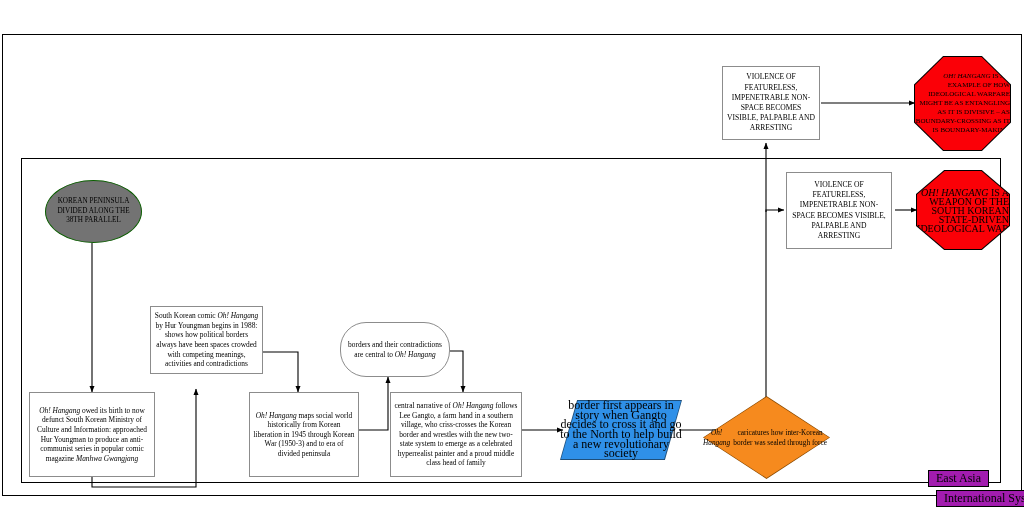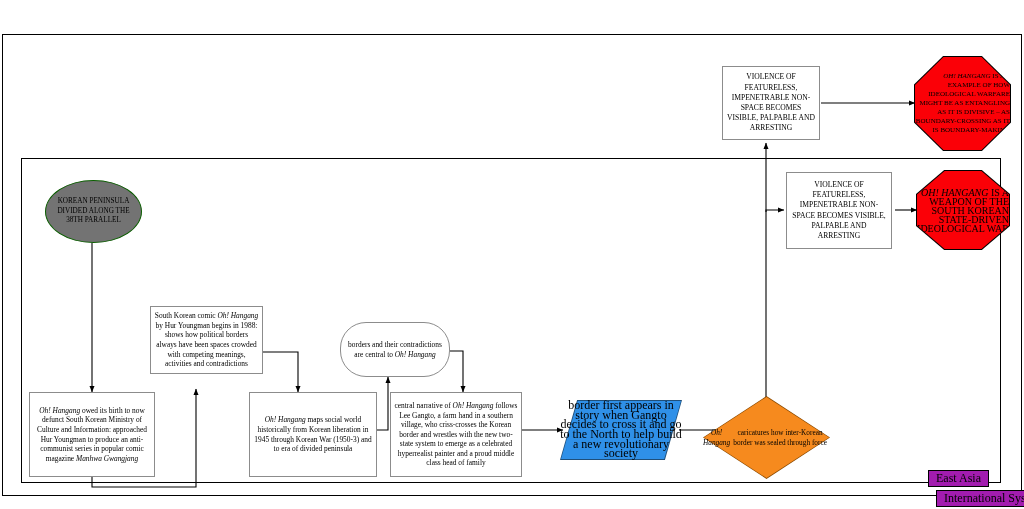--- a/index.html
+++ b/index.html
@@ -111,21 +111,21 @@
 </div>
 
 <div class="node rect" style="left:29px;top:392px;width:126px;height:85px;">
   <span class="txt"><em>Oh! Hangang</em> owed its birth to now defunct South Korean Ministry of Culture and Information: approached Hur Youngman to produce an anti-communist series in popular comic magazine <em>Manhwa Gwangjang</em></span>
 </div>
 
 <div class="node rect" style="left:150px;top:306px;width:113px;height:68px;">
   <span class="txt">South Korean comic <em>Oh! Hangang</em> by Hur Youngman begins in 1988: shows how political borders always have been spaces crowded with competing meanings, activities and contradictions</span>
 </div>
 
-<div class="node rect" style="left:249px;top:392px;width:128px;height:85px;">
+<div class="node rect" style="left:249px;top:392px;width:110px;height:85px;">
   <span class="txt"><em>Oh! Hangang</em> maps social world historically from Korean liberation in 1945 through Korean War (1950-3) and to era of divided peninsula</span>
 </div>
 
 <div class="node rect" style="left:340px;top:322px;width:110px;height:55px;border-radius:26px;">
   <span class="txt">borders and their contradictions are central to <em>Oh! Hangang</em></span>
 </div>
 
 <div class="node rect" style="left:390px;top:392px;width:132px;height:85px;">
   <span class="txt">central narrative of <em>Oh! Hangang</em> follows Lee Gangto, a farm hand in a southern village, who criss-crosses the Korean border and wrestles with the new two-state system to emerge as a celebrated hyperrealist painter and a proud middle class head of family</span>
 </div>

